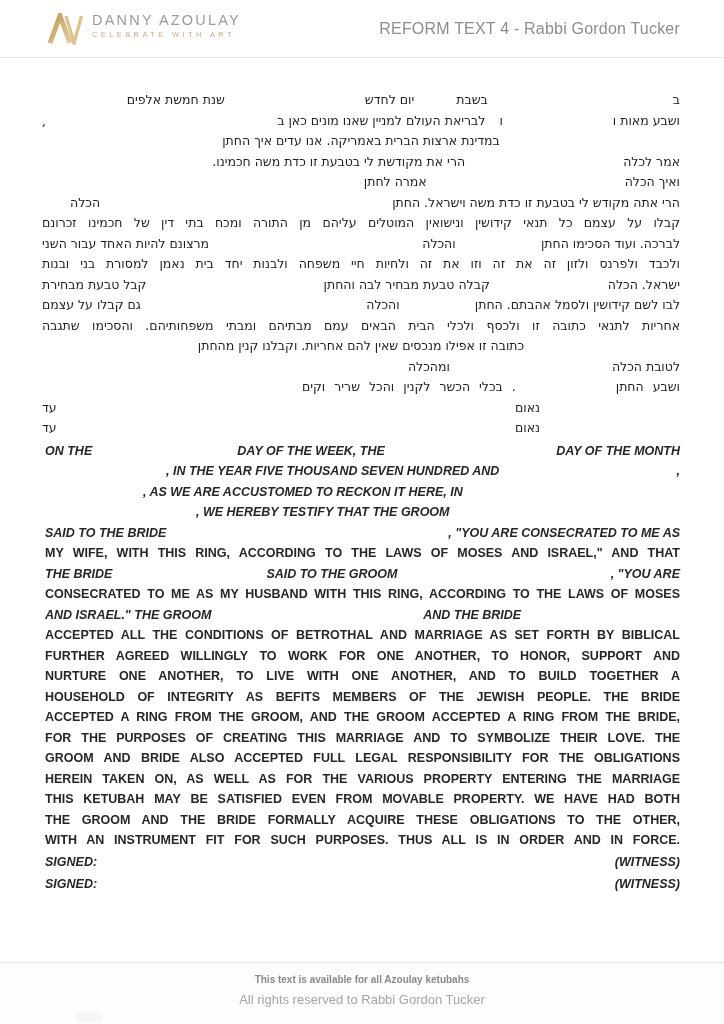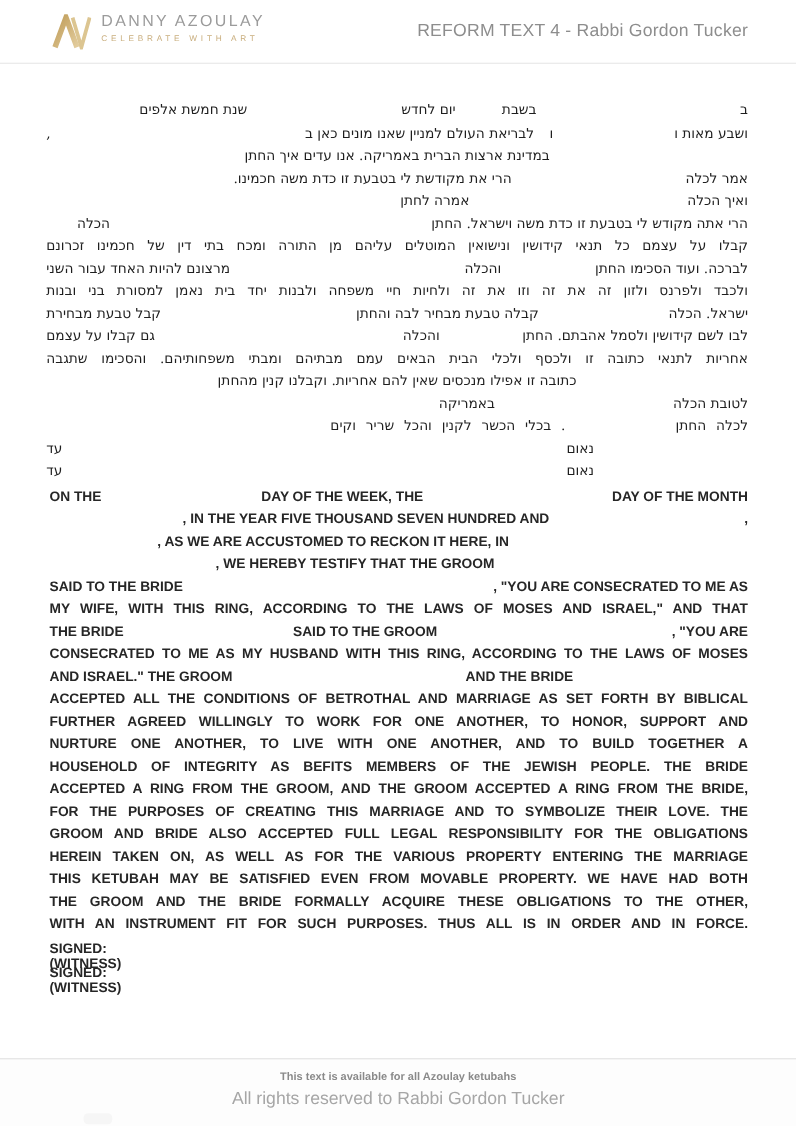--- a/index.html
+++ b/index.html
@@ -30,30 +30,30 @@
   .h-center{display:block;text-align:center;height:20.5px;white-space:nowrap;}
   .h-just{display:block;text-align:justify;text-align-last:justify;height:20.5px;}
   .sp{display:block;flex:0 1 auto;height:1px;}
   .grow{display:block;flex:1 1 0;height:1px;}
   
   .english{
     margin:3px 44px 0 45px;color:#262626;font-weight:700;font-size:12.5px;
     font-family:"Liberation Sans",sans-serif;
   }
   .e-line{display:flex;align-items:baseline;height:20.5px;}
-  .e-seg{white-space:pre;flex:0 0 auto;}
+  .e-seg{white-space:pre;flex:0 0 auto;font-style:italic;}
   .e-just{display:block;text-align:justify;text-align-last:justify;height:20.5px;}
-  .sign-row{margin-top:1.5px;flex-direction:column;}
+  .sign-row{margin-top:1.5px;}
   
   .footer{
     position:absolute;left:0;right:0;bottom:0;height:54px;
     border-top:1px solid #e2e2e2;background:#fdfdfd;text-align:center;padding-top:7px;
   }
   .footer-line1{font-weight:700;color:#8a8a8a;font-size:10px;line-height:20px;}
-  .footer-line2{color:#a6a6a6;font-size:16px;line-height:19px;}
+  .footer-line2{color:#a6a6a6;font-size:13px;line-height:19px;}
   .artifact{
     position:absolute;left:76px;bottom:2px;width:26px;height:10px;
     background:#f6f6f6;border-radius:4px;
   }
 </style>
 </head>
 <body>
 
 <div class="page">
 
@@ -150,25 +150,25 @@
       <span class="h-seg">גם קבלו על עצמם</span>
     </div>
 
     <div class="h-just">אחריות לתנאי כתובה זו ולכסף ולכלי הבית הבאים עמם מבתיהם ומבתי משפחותיהם. והסכימו שתגבה</div>
 
     <div class="h-center">כתובה זו אפילו מנכסים שאין להם אחריות. וקבלנו קנין מהחתן</div>
 
     <div class="h-line">
       <span class="h-seg">לטובת הכלה</span>
       <span class="sp" style="width:162px"></span>
-      <span class="h-seg">באמריקה</span>
-    </div>
-
-    <div class="h-line">
-      <span class="h-seg" style="word-spacing:5px">לכלה החתן</span>
+      <span class="h-seg">ומהכלה</span>
+    </div>
+
+    <div class="h-line">
+      <span class="h-seg" style="word-spacing:5px">ושבע החתן</span>
       <span class="sp" style="width:100px"></span>
       <span class="h-seg" style="word-spacing:5px">. בכלי הכשר לקנין והכל שריר וקים</span>
     </div>
 
     <div class="h-line">
       <span class="sp" style="width:140px"></span>
       <span class="h-seg">נאום</span>
       <span class="grow"></span>
       <span class="h-seg">עד</span>
     </div>

